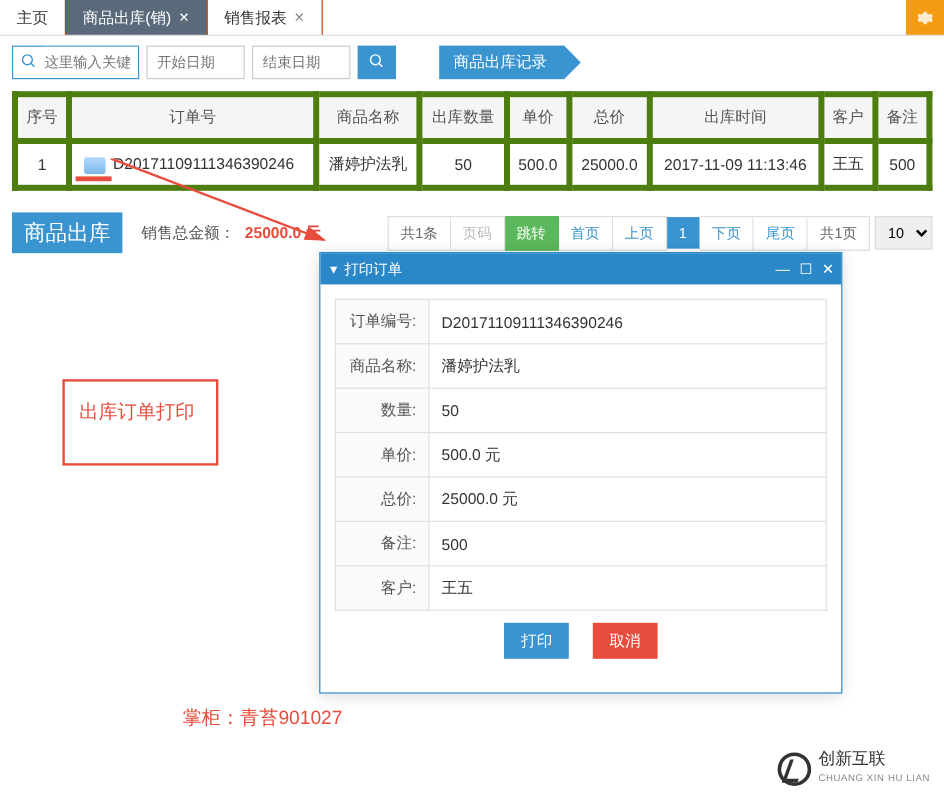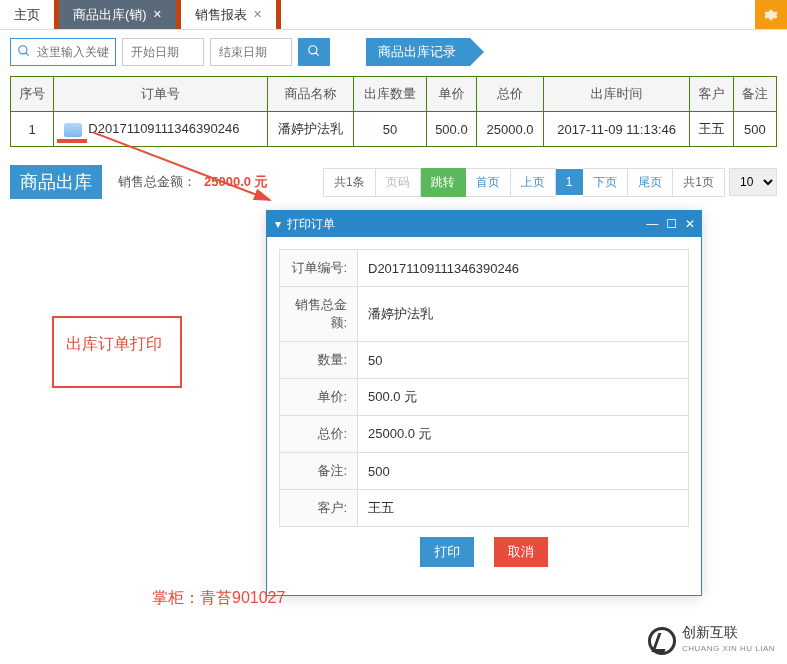--- a/index.html
+++ b/index.html
@@ -1,38 +1,38 @@
 <!DOCTYPE html>
 <html><head>
 <meta charset="utf-8">
 <style>
 * { box-sizing: border-box; margin: 0; padding: 0; }
 body { font-family: "Microsoft YaHei", Arial, sans-serif; font-size: 13px; color: #333; background: #fff; width: 787px; height: 664px; position: relative; overflow: hidden; }
 
 
 .tabs { display: flex; background: #fff; border-bottom: 1px solid #ddd; height: 30px; align-items: stretch; }
-.tab { padding: 14px 14px; display: flex; align-items: center; gap: 6px; cursor: pointer; font-size: 13px; border-right: 5px solid #c2410c; }
+.tab { padding: 14px 14px; display: flex; align-items: center; gap: 6px; cursor: pointer; font-size: 13px; border-right: 1px solid #c2410c; }
 .tab.active { background: #5a6a7a; color: #fff; }
 .tab-close { font-size: 11px; color: #888; cursor: pointer; }
 .tab.active .tab-close { color: #fff; }
 .settings-btn { margin-left: auto; width: 32px; background: #f39c12; display: flex; align-items: center; justify-content: center; color: #fff; cursor: pointer; }
 
 
 .toolbar { display: flex; gap: 6px; padding: 8px 10px 4px; align-items: center; }
 .search-wrap { display: flex; align-items: center; border: 1px solid #3a94d0; height: 28px; }
 .search-icon-left { color: #3a94d0; padding: 0 6px; }
 .search-input { border: none; outline: none; height: 26px; width: 78px; font-size: 12px; }
 .date-input { border: 1px solid #ccc; height: 28px; padding: 0 8px; width: 82px; font-size: 12px; color: #999; background: #fff; }
 .search-btn { background: #3a94d0; color: #fff; border: none; width: 32px; height: 28px; cursor: pointer; }
 .ribbon { background: #3a94d0; color: #fff; height: 28px; padding: 0 14px 0 12px; display: flex; align-items: center; margin-left: 30px; position: relative; }
 .ribbon::after { content: ""; position: absolute; right: -14px; top: 0; border-top: 14px solid transparent; border-bottom: 14px solid transparent; border-left: 14px solid #3a94d0; }
 
 
 .data-table { width: calc(100% - 20px); margin: 6px 10px 0; border-collapse: collapse; }
-.data-table th, .data-table td { border: 1px solid #4d7c0f; padding: 8px 6px; text-align: center; font-size: 13px; }
+.data-table th, .data-table td { border: 5px solid #4d7c0f; padding: 8px 6px; text-align: center; font-size: 13px; }
 .data-table th { background: #f5f5f5; font-weight: normal; color: #555; }
 .printer-icon { display: inline-block; width: 18px; height: 14px; background: linear-gradient(#b3d9ff, #7cb8e8); border-radius: 2px; margin-right: 6px; vertical-align: middle; position: relative; }
 .printer-icon::after { content: ""; position: absolute; bottom: -6px; left: -7px; width: 30px; height: 4px; background: #e74c3c; }
 
 
 .action-bar { display: flex; align-items: center; padding: 18px 10px 0; gap: 8px; }
 .btn-out { background: #3a94d0; color: #fff; border: none; padding: 5px 10px; cursor: pointer; font-size: 18px; }
 .total-label { color: #555; margin-left: 8px; }
 .total-val { color: #e74c3c; font-weight: bold; }
 
@@ -188,21 +188,21 @@
     </div>
   </div>
   <div class="dialog-body">
     <table class="detail-table">
       <tbody>
           <tr>
             <td>订单编号:</td>
             <td>D20171109111346390246</td>
           </tr>
       <tr>
-            <td>销售总金额:</td>
+            <td>商品名称:</td>
             <td>潘婷护法乳</td>
           </tr>
       <tr>
             <td>数量:</td>
             <td>50</td>
           </tr>
       <tr>
             <td>单价:</td>
             <td>500.0 元</td>
           </tr>

